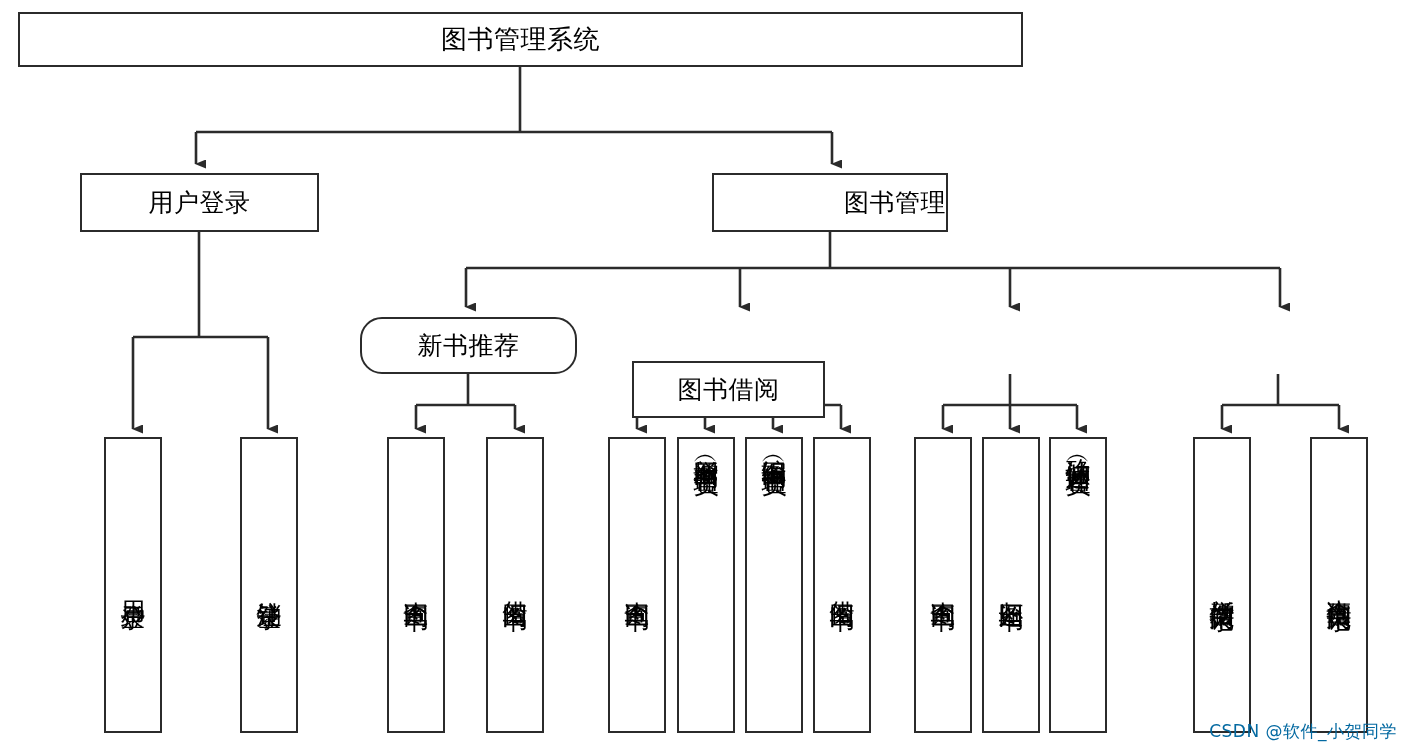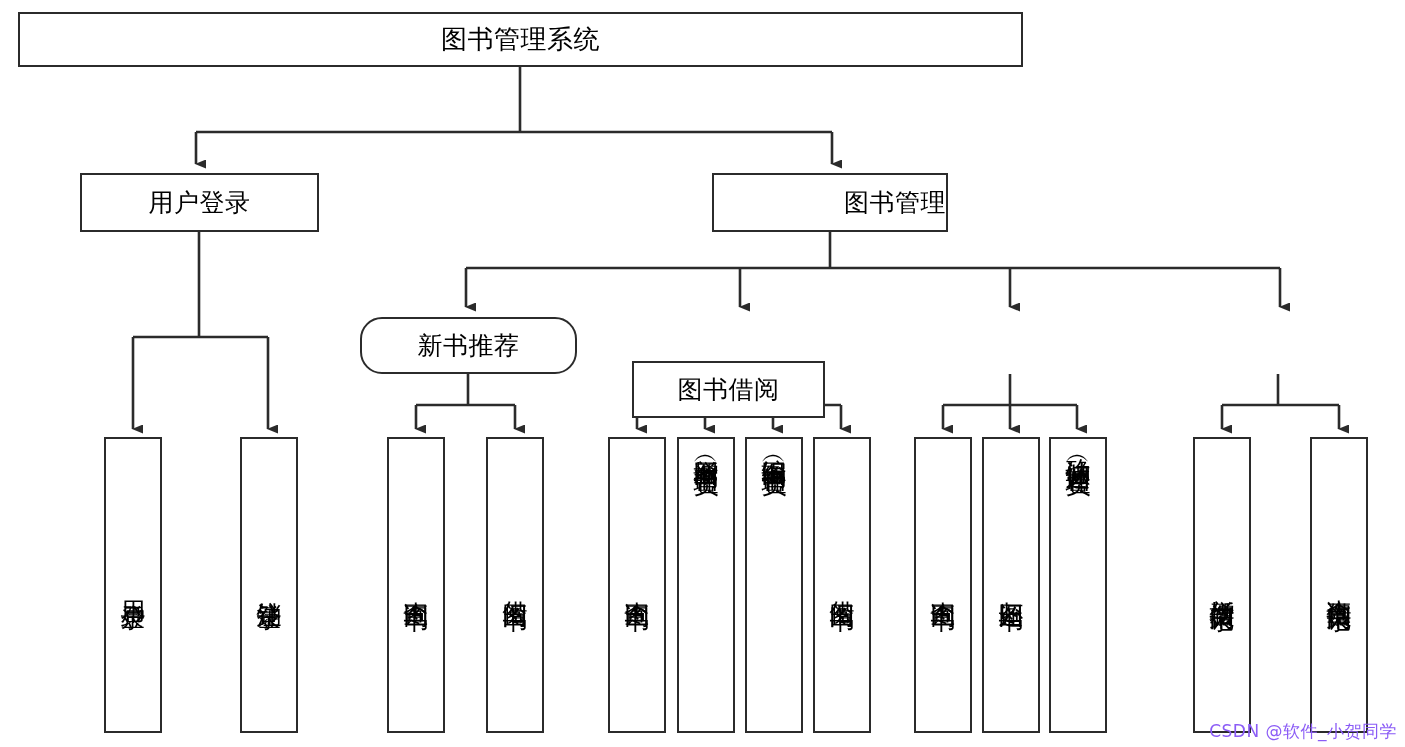--- a/index.html
+++ b/index.html
@@ -65,21 +65,21 @@
     height: auto;
   }
   .node.leaf.pad .node-label { margin-top: 0; }
   .node.leaf.center { align-items: center; }
 
   #watermark {
     position: absolute;
     right: 8px;
     bottom: 4px;
     font-size: 17px;
-    color: #8b5cf6;
+    color: #0369a1;
     white-space: nowrap;
     letter-spacing: 0.5px;
     margin-top: 19px;
   }
 </style>
 </head>
 <body>
 
 <div id="canvas">
 

